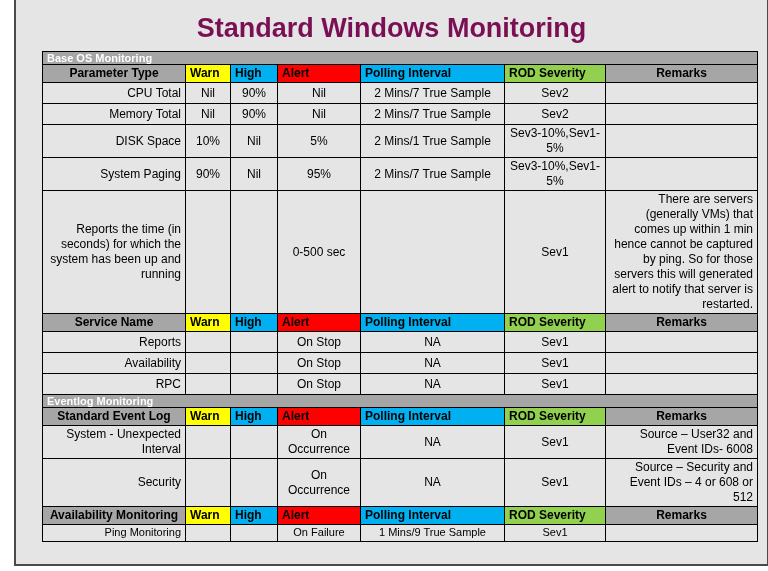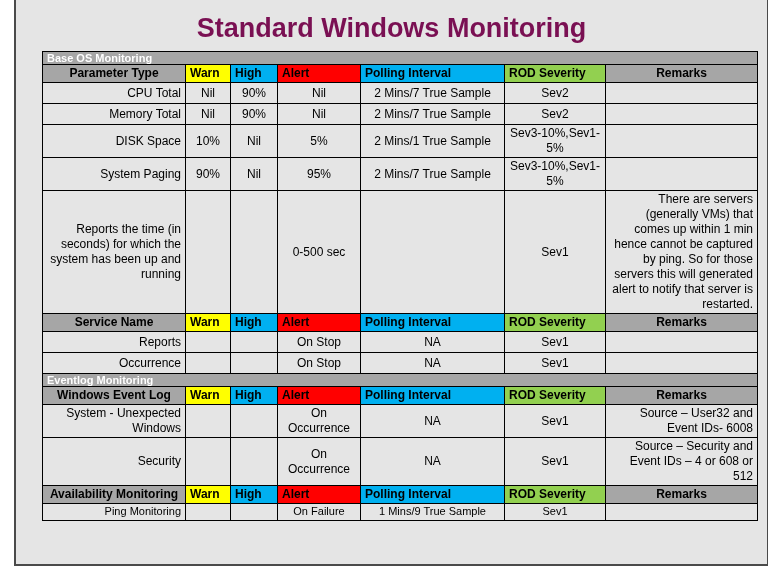--- a/index.html
+++ b/index.html
@@ -157,42 +157,51 @@
         <tr class="data-row sec1">
           <td class="c0">Reports</td>
           <td class="c1"></td>
           <td class="c2"></td>
           <td class="c3">On Stop</td>
           <td class="c4">NA</td>
           <td class="c5">Sev1</td>
           <td class="c6"></td>
         </tr>
         <tr class="data-row sec1">
-          <td class="c0">Occurrence</td>
+          <td class="c0">Availability</td>
+          <td class="c1"></td>
+          <td class="c2"></td>
+          <td class="c3">On Stop</td>
+          <td class="c4">NA</td>
+          <td class="c5">Sev1</td>
+          <td class="c6"></td>
+        </tr>
+        <tr class="data-row sec1">
+          <td class="c0">RPC</td>
           <td class="c1"></td>
           <td class="c2"></td>
           <td class="c3">On Stop</td>
           <td class="c4">NA</td>
           <td class="c5">Sev1</td>
           <td class="c6"></td>
         </tr>
         <tr class="band-row">
           <td colspan="7" style="background: rgb(166, 166, 166); color: rgb(255, 255, 255);">Eventlog Monitoring</td>
         </tr>
         <tr class="header-row">
-          <td class="c0" style="background: rgb(166, 166, 166);">Windows Event Log</td>
+          <td class="c0" style="background: rgb(166, 166, 166);">Standard Event Log</td>
           <td class="c1" style="background: rgb(255, 255, 0);">Warn</td>
           <td class="c2" style="background: rgb(0, 176, 240);">High</td>
           <td class="c3" style="background: rgb(255, 0, 0);">Alert</td>
           <td class="c4" style="background: rgb(0, 176, 240);">Polling Interval</td>
           <td class="c5" style="background: rgb(146, 208, 80);">ROD Severity</td>
           <td class="c6" style="background: rgb(166, 166, 166);">Remarks</td>
         </tr>
         <tr class="data-row sec2">
-          <td class="c0">System - Unexpected Windows</td>
+          <td class="c0">System - Unexpected Interval</td>
           <td class="c1"></td>
           <td class="c2"></td>
           <td class="c3">On Occurrence</td>
           <td class="c4">NA</td>
           <td class="c5">Sev1</td>
           <td class="c6">Source – User32 and Event IDs- 6008</td>
         </tr>
         <tr class="data-row sec2">
           <td class="c0">Security</td>
           <td class="c1"></td>

